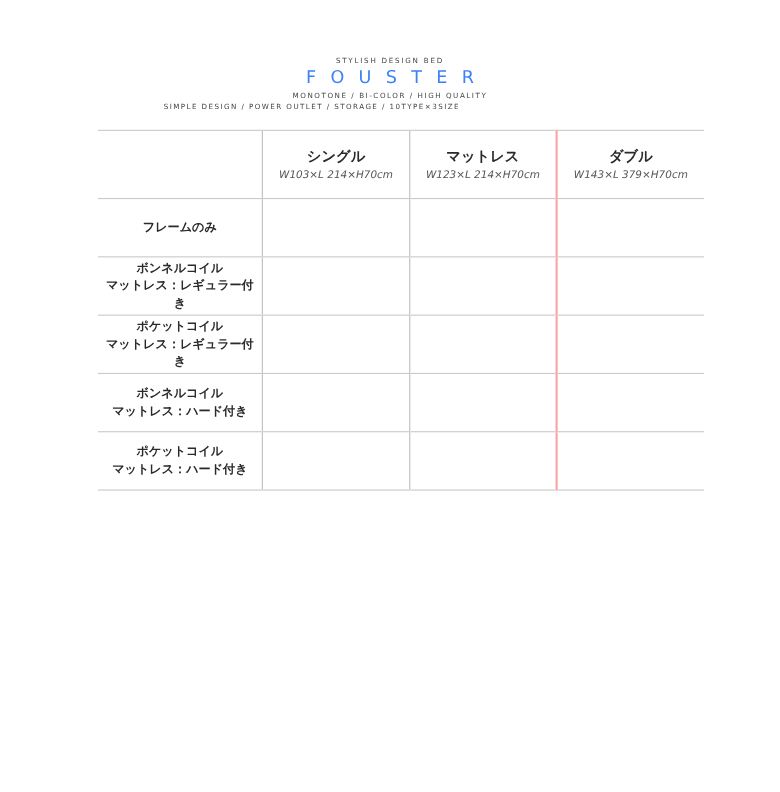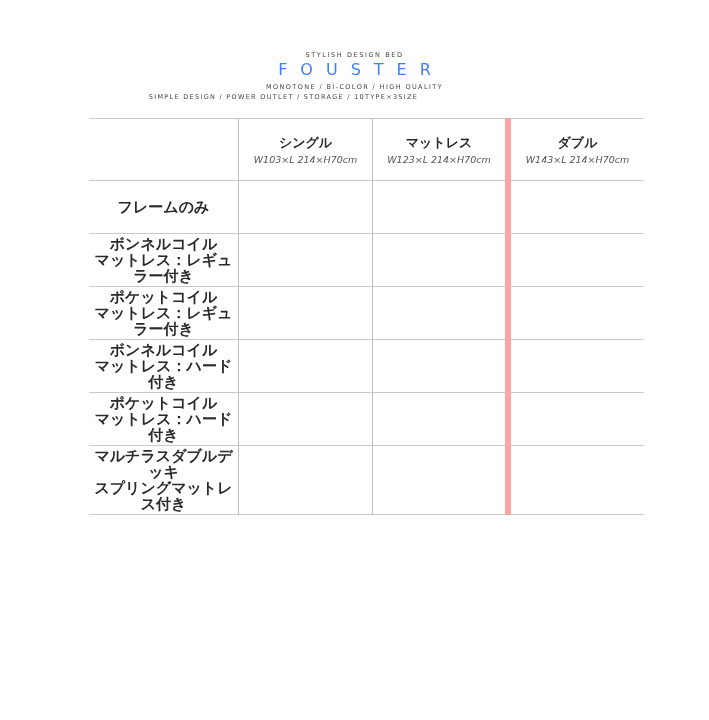--- a/index.html
+++ b/index.html
@@ -29,26 +29,26 @@
       position: absolute; left: 89px; top: 118px;
       width: 531px; border-collapse: collapse; table-layout: fixed;
     }
     table.spec td, table.spec th {
       border-top: 1.5px solid #c9c9c9; border-bottom: 1.5px solid #c9c9c9;
       padding: 2px; text-align: center; vertical-align: middle;
     }
     table.spec .c0 { width: 145px; }
     table.spec .c1 { width: 129px; border-left: 1px solid #bdbdbd; }
     table.spec .c2 { width: 128px; border-left: 1px solid #bdbdbd; }
-    table.spec .c3 { width: 129px; border-left: 6px solid #fca5a5; }
+    table.spec .c3 { width: 129px; border-left: 2px solid #fca5a5; }
     tr.head td { height: 57px; }
     tr.row td { height: 48px; }
     .size-name { display: block; font-size: 13px; font-weight: bold; color: #2a2a2a; line-height: 17px; }
     .size-dim { display: block; font-size: 9.5px; color: #555; line-height: 13px; margin-top: 2px; font-style: italic; }
-    .row-label { font-size: 15px; font-weight: bold; color: #2a2a2a; line-height: 16px; }
+    .row-label { font-size: 11px; font-weight: bold; color: #2a2a2a; line-height: 16px; }
     .row-label span { display: block; }
   </style>
 </head>
 <body>
 
 <div class="brand">
   <div class="sub">STYLISH DESIGN BED</div>
   <div class="logo">FOUSTER</div>
   <div class="tag1">MONOTONE / BI-COLOR / HIGH QUALITY</div>
   <div class="tag2">SIMPLE DESIGN / POWER OUTLET / STORAGE / 10TYPE×3SIZE</div>
@@ -61,21 +61,21 @@
     <td class="c1">
       <span class="size-name">シングル</span>
       <span class="size-dim">W103×L 214×H70cm</span>
     </td>
     <td class="c2">
       <span class="size-name">マットレス</span>
       <span class="size-dim">W123×L 214×H70cm</span>
     </td>
     <td class="c3">
       <span class="size-name">ダブル</span>
-      <span class="size-dim">W143×L 214×H70cm</span>
+      <span class="size-dim">W143×L 379×H70cm</span>
     </td>
   </tr>
   <tr class="row">
     <td class="c0 row-label">
           <span>フレームのみ</span>
         </td>
     <td class="c1"></td>
         <td class="c2"></td>
         <td class="c3"></td>
   </tr>
@@ -108,23 +108,14 @@
   </tr>
   <tr class="row">
     <td class="c0 row-label">
           <span>ポケットコイル</span>
           <span>マットレス：ハード付き</span>
         </td>
     <td class="c1"></td>
         <td class="c2"></td>
         <td class="c3"></td>
   </tr>
-  <tr class="row">
-    <td class="c0 row-label">
-          <span>マルチラスダブルデッキ</span>
-          <span>スプリングマットレス付き</span>
-        </td>
-    <td class="c1"></td>
-        <td class="c2"></td>
-        <td class="c3"></td>
-  </tr>
 </tbody>
   </table>
 
 </body></html>

